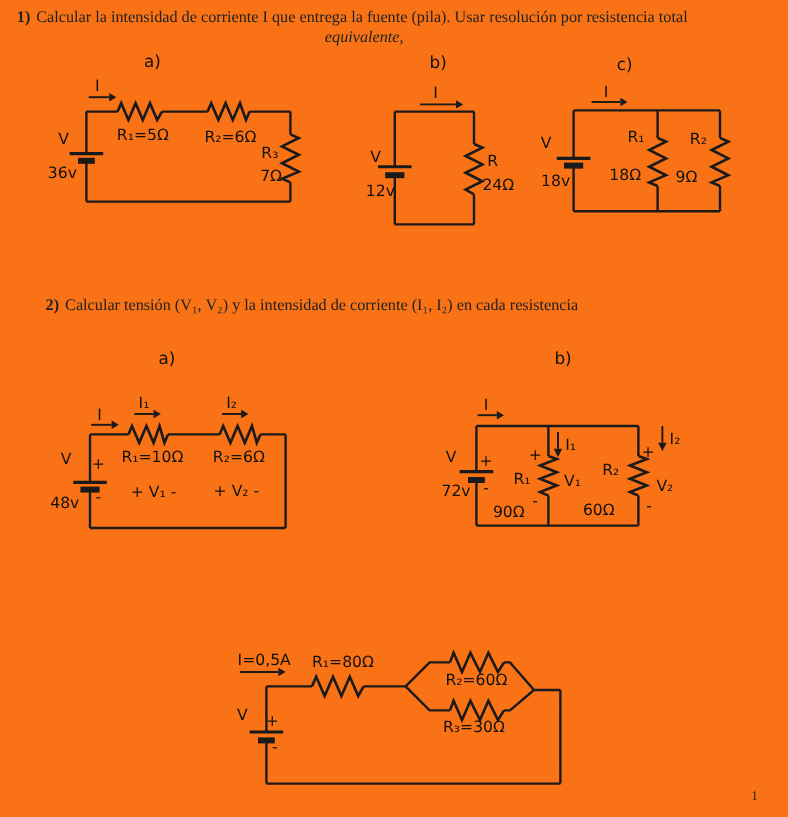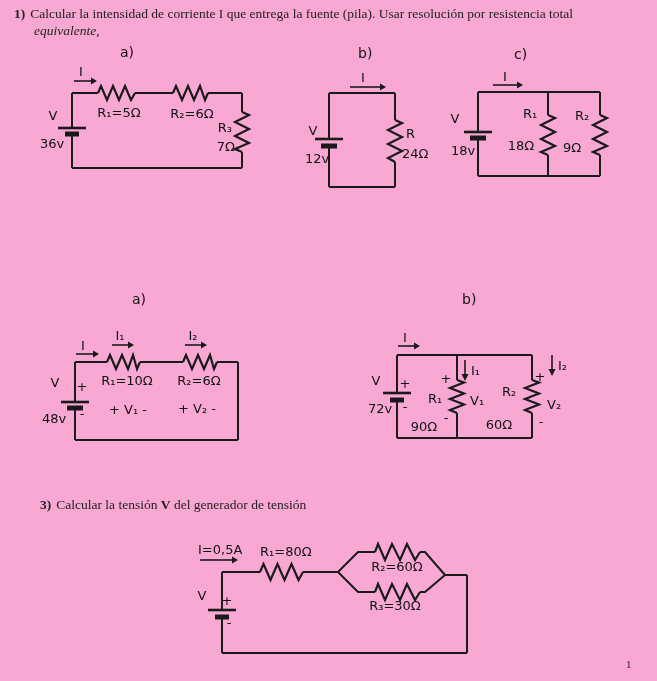--- a/index.html
+++ b/index.html
@@ -1,17 +1,17 @@
 <!DOCTYPE html>
 <html><head>
 <meta charset="utf-8">
 <style>
   html,body{margin:0;padding:0;background:#fff;}
-  .page{position:relative;width:657px;height:681px;background:#f9a8d4;overflow:hidden;
-        font-family:"Liberation Serif",serif;color:#1a1a1a;}
+  .page{position:relative;width:657px;height:681px;background:#f97316;overflow:hidden;
+        font-family:"Liberation Serif",serif;color:#1a1a1a;text-align:center;}
   .prob{position:absolute;font-size:13.5px;line-height:16.5px;color:#222;white-space:nowrap;}
   .pnum{font-weight:700;margin-right:5px;}
   .cont{margin-left:20px;font-style:italic;}
   .boldv{font-weight:700;}
   .clabel{position:absolute;font-family:"DejaVu Sans",sans-serif;font-size:14px;color:#111;}
   svg.circ{position:absolute;overflow:visible;}
   svg.circ text{font-family:"DejaVu Sans",sans-serif;font-size:13px;fill:#111;}
   .wire{stroke:#1a1a1a;stroke-width:2;fill:none;}
   .zig{stroke:#1a1a1a;stroke-width:2.2;fill:none;stroke-linejoin:miter;}
   .plateL{stroke:#1a1a1a;stroke-width:2.6;fill:none;}
@@ -77,20 +77,23 @@
     <polygon class="arrhead" points="72,21.5 72,28.5 78,25"></polygon>
     <text x="60" y="21" text-anchor="middle">I</text>
     <text x="85" y="58" text-anchor="middle">R₁</text>
     <text x="137" y="60" text-anchor="middle">R₂</text>
     <text x="76" y="90" text-anchor="middle">18Ω</text>
     <text x="127" y="92" text-anchor="middle">9Ω</text>
     <text x="10" y="63" text-anchor="middle">V</text>
     <text x="18" y="95" text-anchor="middle">18v</text>
   </svg>
 
+  <div class="prob" style="left:38px;top:246px;">
+    <span class="pnum">2)</span><span>Calcular tensión (V₁, V₂) y la intensidad de corriente (I₁, I₂) en cada resistencia</span>
+  </div>
 
   <div class="clabel" style="left:132px;top:291px;">a)</div>
   <div class="clabel" style="left:462px;top:291px;">b)</div>
 
   <svg class="circ" style="left:35px;top:325px;" width="215" height="125" viewBox="0 0 215 125">
     <path class="wire" d="M40,37 H72 M105,37 H148 M182,37 H203 M203,37 V115 M40,115 H203 M40,37 V77 M40,83 V115"></path>
     <path class="zig" d="M72,37 l3,-7 l6,14 l6,-14 l6,14 l5,-14 l4,14 l3,-7"></path>
     <path class="zig" d="M148,37 l3,-7 l6,14 l6,-14 l6,14 l6,-14 l4,14 l3,-7"></path>
     <path class="plateL" d="M26,77 H54"></path>
     <path class="plateS" d="M32,83 H48"></path>
@@ -137,23 +140,20 @@
     <text x="105" y="80">V₁</text>
     <text x="59" y="106" text-anchor="middle">90Ω</text>
     <text x="81" y="97" text-anchor="middle" class="small">-</text>
     <text x="175" y="56" text-anchor="middle" class="small">+</text>
     <text x="144" y="71" text-anchor="middle">R₂</text>
     <text x="182" y="84">V₂</text>
     <text x="134" y="104" text-anchor="middle">60Ω</text>
     <text x="176" y="101" text-anchor="middle" class="small">-</text>
   </svg>
 
-  <div class="prob" style="left:40px;top:497px;">
-    <span class="pnum">3)</span><span>Calcular la tensión </span><span class="boldv">V</span><span> del generador de tensión</span>
-  </div>
 
   <svg class="circ" style="left:175px;top:535px;" width="330" height="130" viewBox="0 0 330 130">
     <path class="wire" d="M47,37 H85 M128,37 H163 M163,37 L183,17 H200 M245,17 H250 L270,40 M163,37 L183,57 H200 M245,57 H250 L270,40 M270,40 H292 M292,40 V118 M47,118 H292 M47,37 V75 M47,82 V118"></path>
     <path class="zig" d="M85,37 l3.5,-8 l7,16 l7,-16 l7,16 l7,-16 l7,16 l4.5,-8"></path>
     <path class="zig" d="M200,17 l3,-8 l7,16 l7,-16 l8,16 l7,-16 l8,16 l5,-8"></path>
     <path class="zig" d="M200,57 l3,-8 l7,16 l7,-16 l8,16 l7,-16 l8,16 l5,-8"></path>
     <path class="plateL" d="M33,75 H61"></path>
     <path class="plateS" d="M40,82 H54"></path>
     <path class="arr" d="M25,25 H57"></path>
     <polygon class="arrhead" points="57,21.5 57,28.5 63,25"></polygon>

